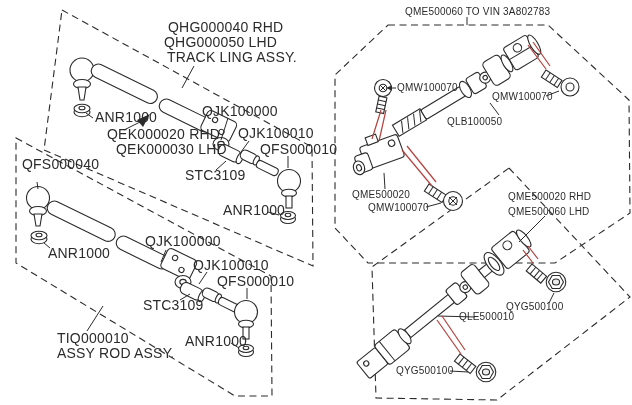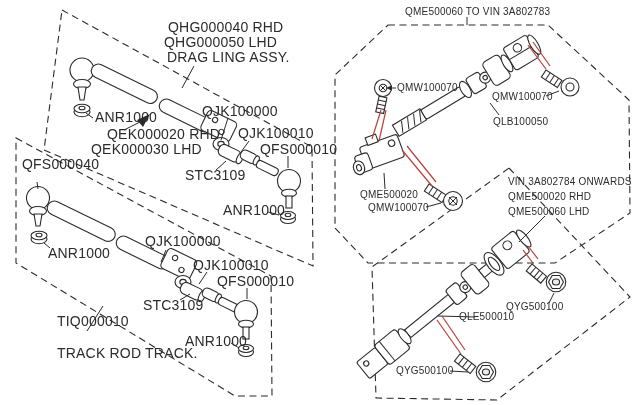--- a/index.html
+++ b/index.html
@@ -273,47 +273,46 @@
     <line class="rd" x1="407" y1="146" x2="436" y2="182"></line>
     <line class="rd" x1="523" y1="250" x2="533" y2="263"></line>
     <line class="rd" x1="528" y1="246" x2="538" y2="259"></line>
     <line class="rd" x1="437" y1="320" x2="461" y2="354"></line>
     <line class="rd" x1="442" y1="316" x2="465" y2="350"></line>
   </g>
 </svg>
 
   <div class="lbl" style="left:168px;top:22px">QHG000040 RHD</div>
   <div class="lbl" style="left:164px;top:37px">QHG000050 LHD</div>
-  <div class="lbl" style="left:167px;top:52px">DRAG LING ASSY.</div>
+  <div class="lbl" style="left:167px;top:52px">TRACK LING ASSY.</div>
   <div class="lbl" style="left:95px;top:112px">ANR1000</div>
   <div class="lbl" style="left:107px;top:129px">QEK000020 RHD</div>
-  <div class="lbl" style="left:91px;top:144px">QEK000030 LHD</div>
+  <div class="lbl" style="left:116px;top:144px">QEK000030 LHD</div>
   <div class="lbl" style="left:202px;top:106px">QJK100000</div>
   <div class="lbl" style="left:238px;top:128px">QJK100010</div>
   <div class="lbl" style="left:260px;top:144px">QFS000010</div>
   <div class="lbl" style="left:185px;top:170px">STC3109</div>
   <div class="lbl" style="left:223px;top:205px">ANR1000</div>
 
   <div class="lbl" style="left:22px;top:159px">QFS000040</div>
   <div class="lbl" style="left:48px;top:248px">ANR1000</div>
   <div class="lbl" style="left:145px;top:236px">QJK100000</div>
   <div class="lbl" style="left:193px;top:260px">QJK100010</div>
   <div class="lbl" style="left:217px;top:276px">QFS000010</div>
   <div class="lbl" style="left:143px;top:300px">STC3109</div>
   <div class="lbl" style="left:185px;top:336px">ANR1000</div>
-  <div class="lbl" style="left:57px;top:316px">TIQ000010</div>
-  <div class="lbl" style="left:57px;top:348px">TRACK ROD TRACK.</div>
+  <div class="lbl" style="left:57px;top:333px">TIQ000010</div>
+  <div class="lbl" style="left:57px;top:348px">ASSY ROD ASSY.</div>
 
   <div class="lbl sm" style="left:405px;top:6px">QME500060 TO VIN 3A802783</div>
   <div class="lbl sm" style="left:397px;top:82px">QMW100070</div>
   <div class="lbl sm" style="left:492px;top:91px">QMW100070</div>
-  <div class="lbl sm" style="left:493px;top:116px">QLB100050</div>
-  <div class="lbl sm" style="left:360px;top:189px">QME500020</div>
+  <div class="lbl sm" style="left:447px;top:116px">QLB100050</div>
+  <div class="lbl sm" style="left:352px;top:189px">QME500020</div>
   <div class="lbl sm" style="left:368px;top:202px">QMW100070</div>
 
-  <div class="lbl sm" style="left:508px;top:176px">VIN 3A802784 ONWARDS</div>
   <div class="lbl sm" style="left:508px;top:191px">QME500020 RHD</div>
   <div class="lbl sm" style="left:508px;top:206px">QME500060 LHD</div>
   <div class="lbl sm" style="left:506px;top:301px">QYG500100</div>
   <div class="lbl sm" style="left:459px;top:311px">QLE500010</div>
   <div class="lbl sm" style="left:396px;top:365px">QYG500100</div>
 
 </div>
 
 </body></html>

